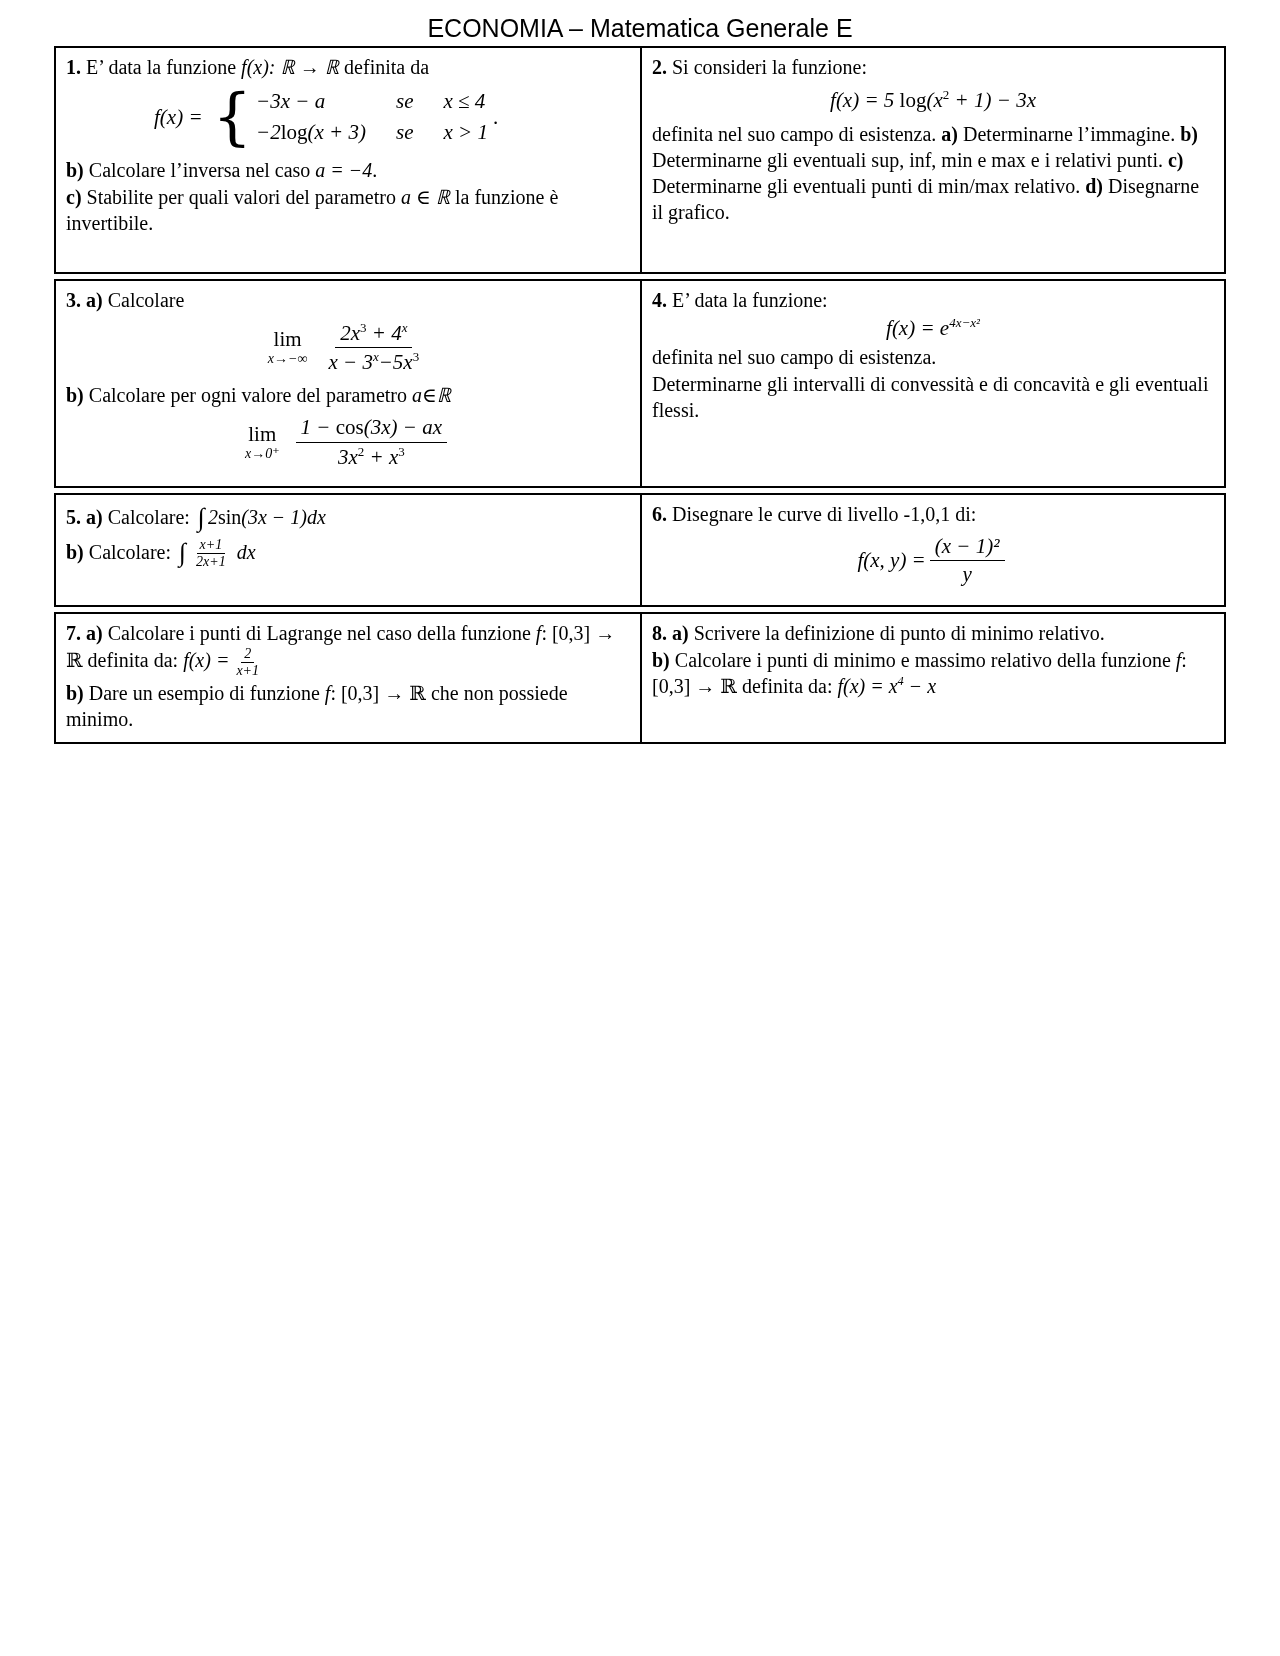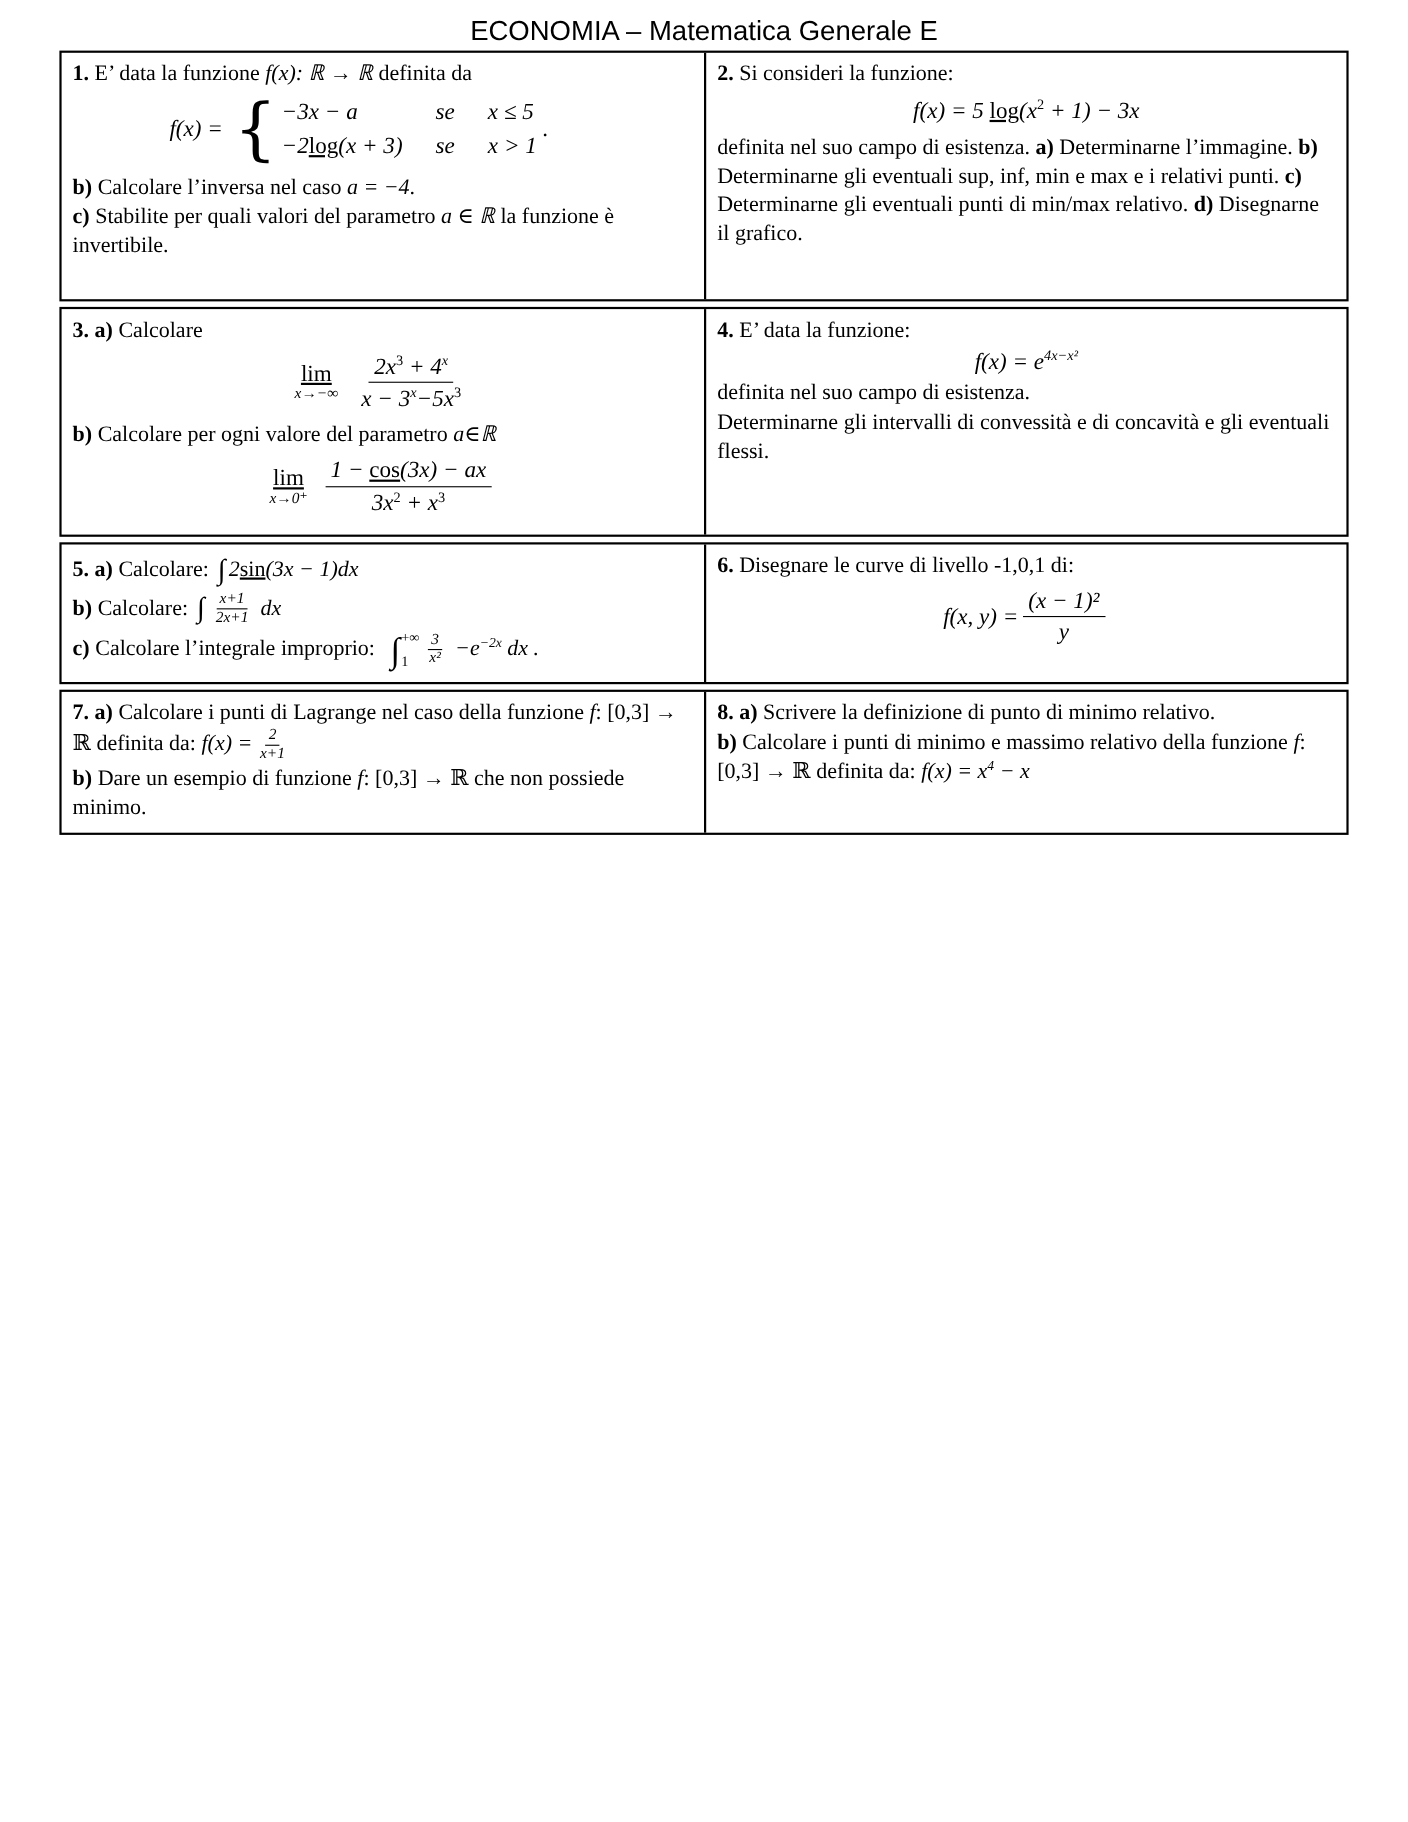--- a/index.html
+++ b/index.html
@@ -24,21 +24,21 @@
   }
   .cell { padding: 5px 10px 9px 10px; font-size: 20px; line-height: 1.3; }
   .cell + .cell { border-left: 2px solid #000; }
   .r1 .cell { min-height: 224px; }
   .r2 .cell { min-height: 168px; }
   .r3 .cell { min-height: 110px; }
   .r4 .cell { min-height: 118px; }
 
   .b { font-weight: bold; }
   .math { font-style: italic; }
-  .fn { font-style: normal; text-decoration: underline; }
+  .fn { font-style: normal; }
   sup { font-size: 0.62em; }
   .line { margin: 1px 0; }
 
   
   .fline {
     display: flex; justify-content: center; align-items: center;
     margin: 7px 0; font-size: 21px;
   }
   
   .pw { justify-content: flex-start; padding-left: 88px; margin: 8px 0 10px; }
@@ -88,21 +88,21 @@
 
   <div class="trow r1">
     <div class="cell">
       <p class="line"><span class="b">1.</span><span> E’ data la funzione </span><span class="math">f(x): ℝ → ℝ</span><span>  definita da</span></p>
       <div class="fline pw">
         <span class="math">f(x) =</span>
         <span class="brace">{</span>
         <span class="cases">
           <span class="math">−3x − a</span>
           <span class="math">se</span>
-          <span class="math">x ≤ 5</span>
+          <span class="math">x ≤ 4</span>
           <span><span class="math">−2</span><span class="fn">log</span><span class="math">(x + 3)</span></span>
           <span class="math">se</span>
           <span class="math">x &gt; 1</span>
         </span>
         <span class="tail">.</span>
       </div>
       <p class="line"><span class="b">b)</span><span> Calcolare l’inversa nel caso </span><span class="math">a = −4</span><span>.</span></p>
       <p class="line"><span class="b">c)</span><span> Stabilite per quali valori del parametro </span><span class="math">a ∈ ℝ</span><span> la funzione è invertibile.</span></p>
     </div>
 
@@ -151,30 +151,20 @@
     </div>
   </div>
 
   <div class="trow r3">
     <div class="cell">
       <p class="line"><span class="b">5. a)</span><span> Calcolare: </span><span class="int">∫</span><span class="math">2</span><span class="fn">sin</span><span class="math">(3x − 1)dx</span></p>
       <p class="line"><span class="b">b)</span><span> Calcolare: </span><span class="int">∫</span><span class="ifrac math">
             <span class="num">x+1</span>
             <span class="den">2x+1</span>
           </span><span class="math mgl4">dx</span></p>
-      <p class="line"><span class="b">c)</span><span> Calcolare l’integrale improprio:</span><span class="intwrap">
-            <span class="bigint">∫</span>
-            <span class="bounds">
-              <span>+∞</span>
-              <span>1</span>
-            </span>
-          </span><span class="ifrac math">
-            <span class="num">3</span>
-            <span class="den">x²</span>
-          </span><span class="math mgl">−e</span><sup class="math">−2x</sup><span class="math"> dx .</span></p>
     </div>
 
     <div class="cell">
       <p class="line"><span class="b">6.</span><span>  Disegnare le curve di livello -1,0,1 di:</span></p>
       <div class="fline">
         <span class="math">f(x, y) =</span>
         <span class="dfrac">
             <span class="num math">(x − 1)²</span>
             <span class="den math">y</span>
           </span>

